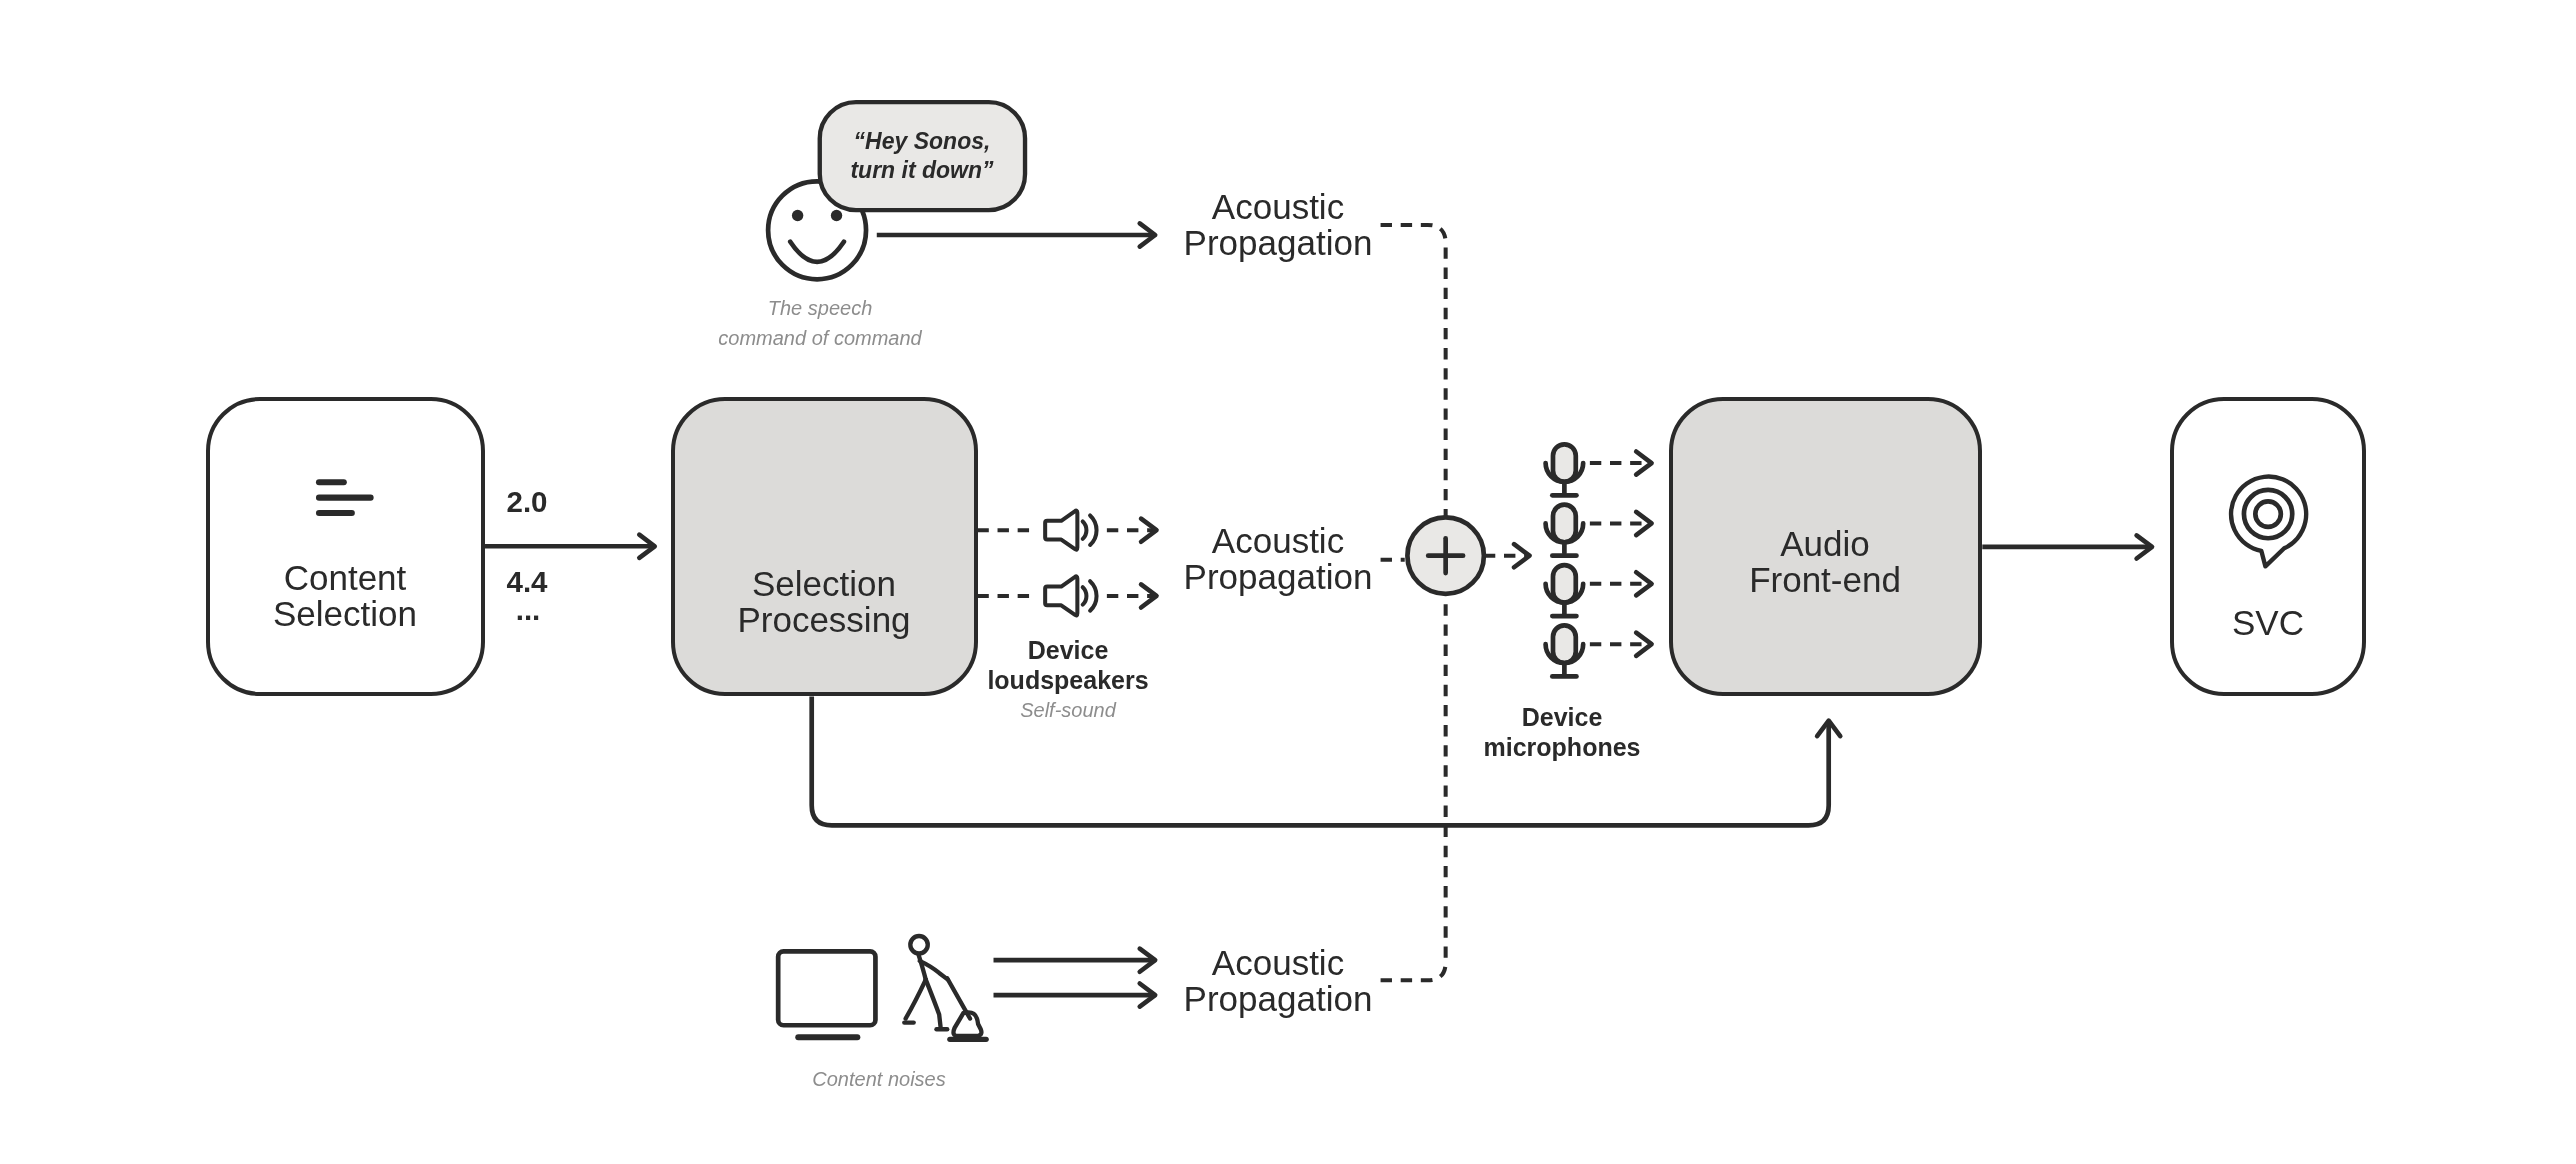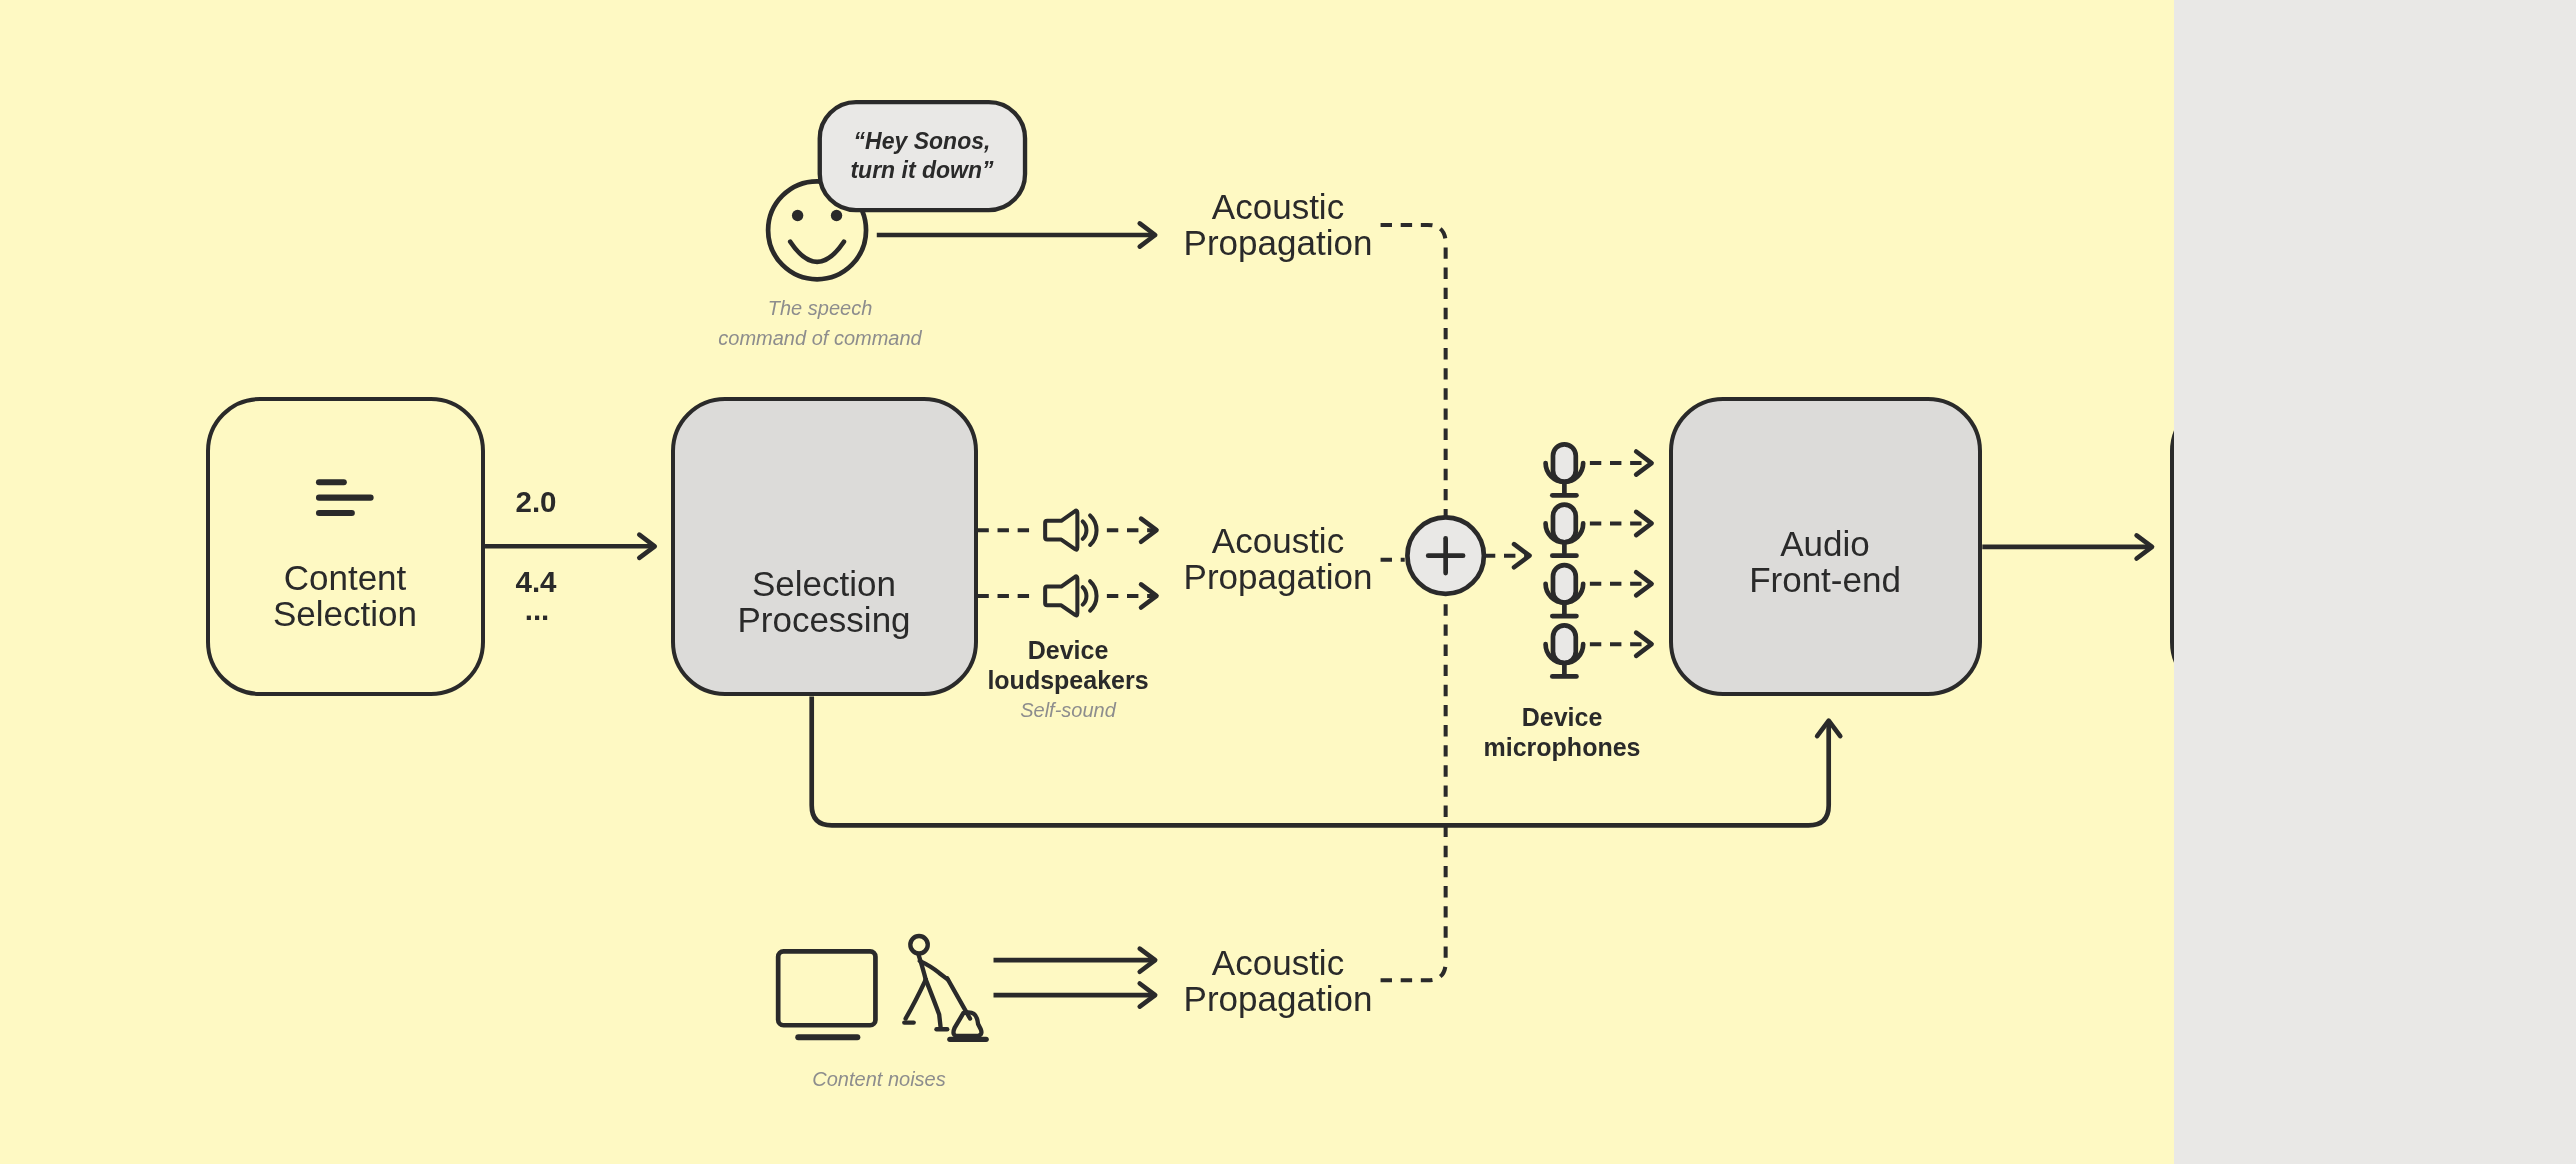--- a/index.html
+++ b/index.html
@@ -1,29 +1,29 @@
 <!DOCTYPE html>
 <html style="font-size:10.7px"><head>
 <meta charset="utf-8">
 <style>
   html,body{margin:0;padding:0;background:#e9e8e6;}
   .stage{
-    position:relative;width:2174px;height:1165px;background:#fef9c3;overflow:hidden;
+    position:relative;width:2576px;height:1165px;background:#ffffff;overflow:hidden;
     font-family:"Liberation Sans", sans-serif;color:#2a2a2a;
   }
   .stage svg{position:absolute;left:0;top:0;}
   .box{position:absolute;border:4.7px solid #2a2a2a;border-radius:54px;box-sizing:border-box;background:transparent;}
   .box.filled{background:#dcdbd9;}
   .lbl{position:absolute;transform:translate(-50%,-50%);text-align:center;white-space:nowrap;}
   .lbl span{display:block;}
   .dark-big{font-size:35px;line-height:36px;font-weight:400;color:#2a2a2a;}
   .dark-side{font-size:25px;line-height:30px;font-weight:700;color:#2a2a2a;}
   .muted-italic{font-size:20px;line-height:30px;font-weight:500;font-style:italic;color:#8d8d8d;}
   .bubble-text{font-size:23px;line-height:29px;font-weight:600;font-style:italic;color:#2a2a2a;}
-  .num{font-size:29.5px;line-height:32px;font-weight:600;color:#2a2a2a;margin-left:9px;}
+  .num{font-size:29.5px;line-height:32px;font-weight:600;color:#2a2a2a;}
 </style>
 </head>
 <body>
 
 <div class="stage">
 
   <svg width="2576" height="1165" viewBox="0 0 3840 1736">
     <defs>
       <marker id="arrow" viewBox="0 0 40 40" refX="31" refY="20" markerWidth="46" markerHeight="46" markerUnits="userSpaceOnUse" orient="auto-start-reverse">
         <path d="M11 5 L31 20 L11 35" fill="none" stroke="#2a2a2a" stroke-width="6" stroke-linecap="round" stroke-linejoin="round"></path>

